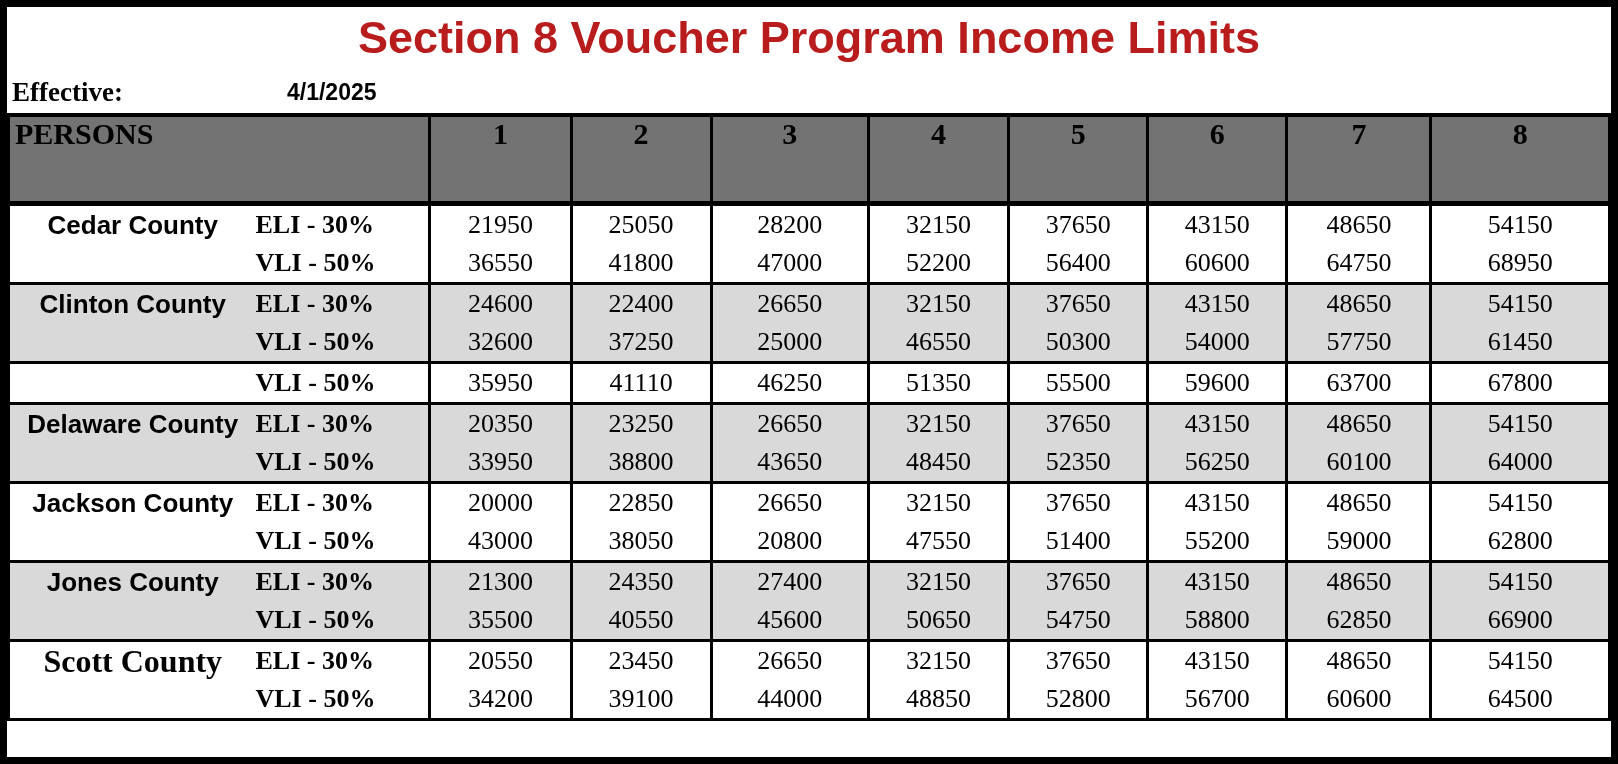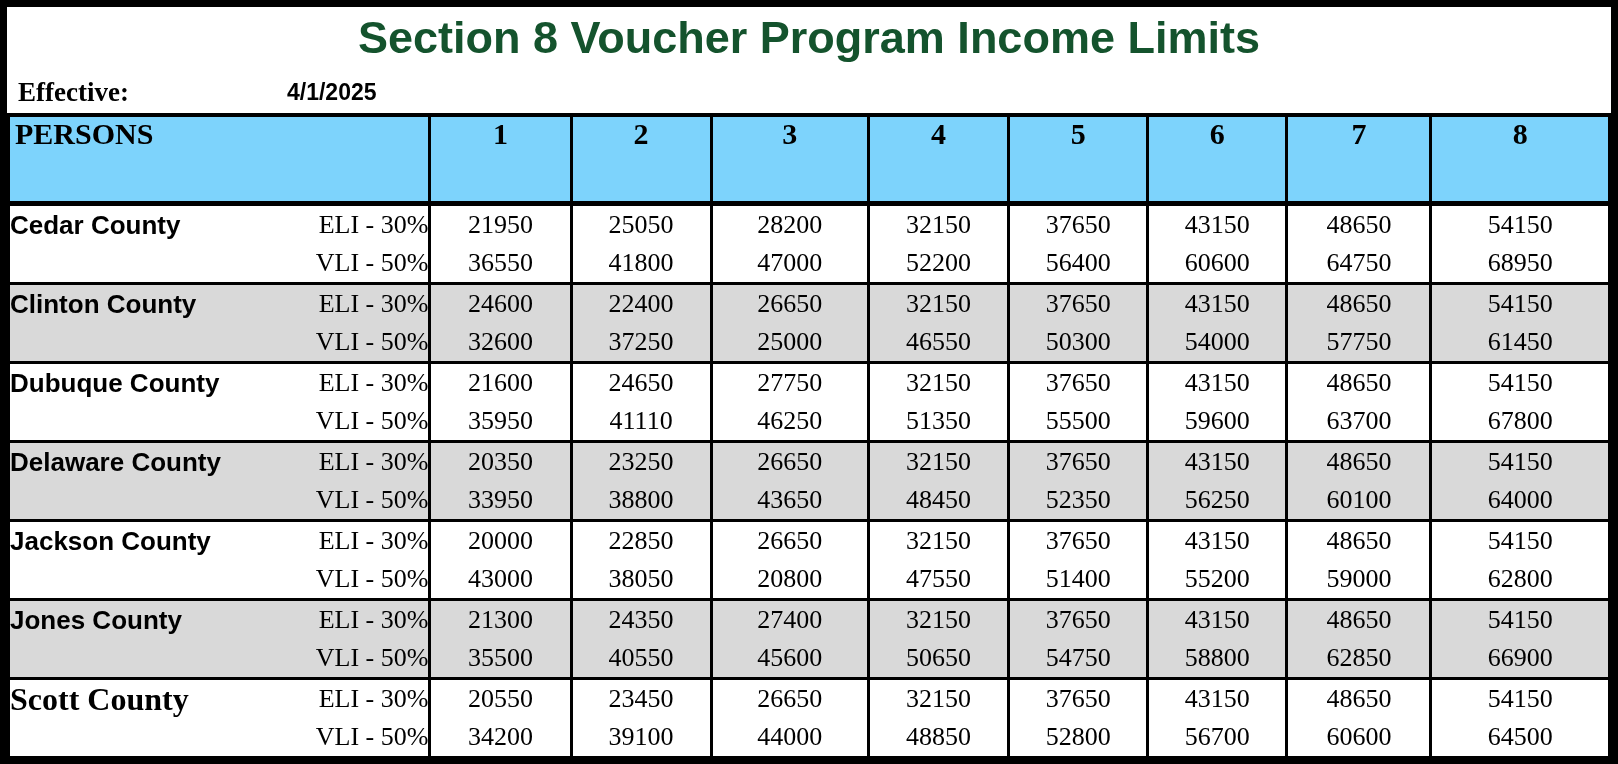--- a/index.html
+++ b/index.html
@@ -11,48 +11,48 @@
     font-family: "Liberation Serif", serif;
     overflow: hidden;
   }
   .title-row {
     height: 64px;
     text-align: center;
     font-family: "Liberation Sans", sans-serif;
     font-weight: bold;
     font-size: 45px;
     line-height: 62px;
-    color: #14532d;
+    color: #b91c1c;
   }
   .effective-row {
     height: 42px;
     display: flex;
     align-items: center;
   }
   .effective-label {
     font-family: "Liberation Serif", serif;
     font-weight: bold;
     font-size: 27px;
-    padding-left: 11px;
+    padding-left: 5px;
     width: 280px;
     box-sizing: border-box;
   }
   .effective-date {
     font-family: "Liberation Sans", sans-serif;
     font-weight: bold;
     font-size: 23px;
   }
   table.limits {
     border-collapse: collapse;
     table-layout: fixed;
     width: 1604px;
   }
   table.limits th, table.limits td { padding: 0; }
   thead th {
-    background: #7dd3fc;
+    background: #737373;
     border: 3px solid #000;
     border-top: 4px solid #000;
     border-bottom: 5px solid #000;
     height: 84px;
     vertical-align: top;
     font-family: "Liberation Serif", serif;
     font-weight: bold;
     font-size: 30px;
     padding-top: 3px;
     text-align: center;
@@ -67,27 +67,27 @@
     height: 38px;
     vertical-align: middle;
     font-size: 26px;
     line-height: 34px;
   }
   td.county {
     font-family: "Liberation Sans", sans-serif;
     font-weight: bold;
     font-size: 23px;
     padding-left: 5px;
-    text-align: left;
+    text-align: center;
   }
   td.county.serif {
     font-family: "Liberation Serif", serif;
     font-size: 32px;
   }
-  td.rowlabel { text-align: right; }
+  td.rowlabel { text-align: left; font-weight: bold; }
   td.val {
     text-align: center;
     border-left: 3px solid #000;
   }
 </style>
 </head>
 <body>
 
 <div class="sheet">
 
@@ -175,32 +175,20 @@
         <td class="val">46550</td>
         <td class="val">50300</td>
         <td class="val">54000</td>
         <td class="val">57750</td>
         <td class="val">61450</td>
       </tr>
     </tbody>
 
     <tbody class="county-block">
       <tr>
-        <td class="county">Dubuque County</td>
-        <td class="rowlabel">ELI - 30%</td>
-        <td class="val">21600</td>
-        <td class="val">24650</td>
-        <td class="val">27750</td>
-        <td class="val">32150</td>
-        <td class="val">37650</td>
-        <td class="val">43150</td>
-        <td class="val">48650</td>
-        <td class="val">54150</td>
-      </tr>
-      <tr>
         <td class="county"></td>
         <td class="rowlabel">VLI - 50%</td>
         <td class="val">35950</td>
         <td class="val">41110</td>
         <td class="val">46250</td>
         <td class="val">51350</td>
         <td class="val">55500</td>
         <td class="val">59600</td>
         <td class="val">63700</td>
         <td class="val">67800</td>

